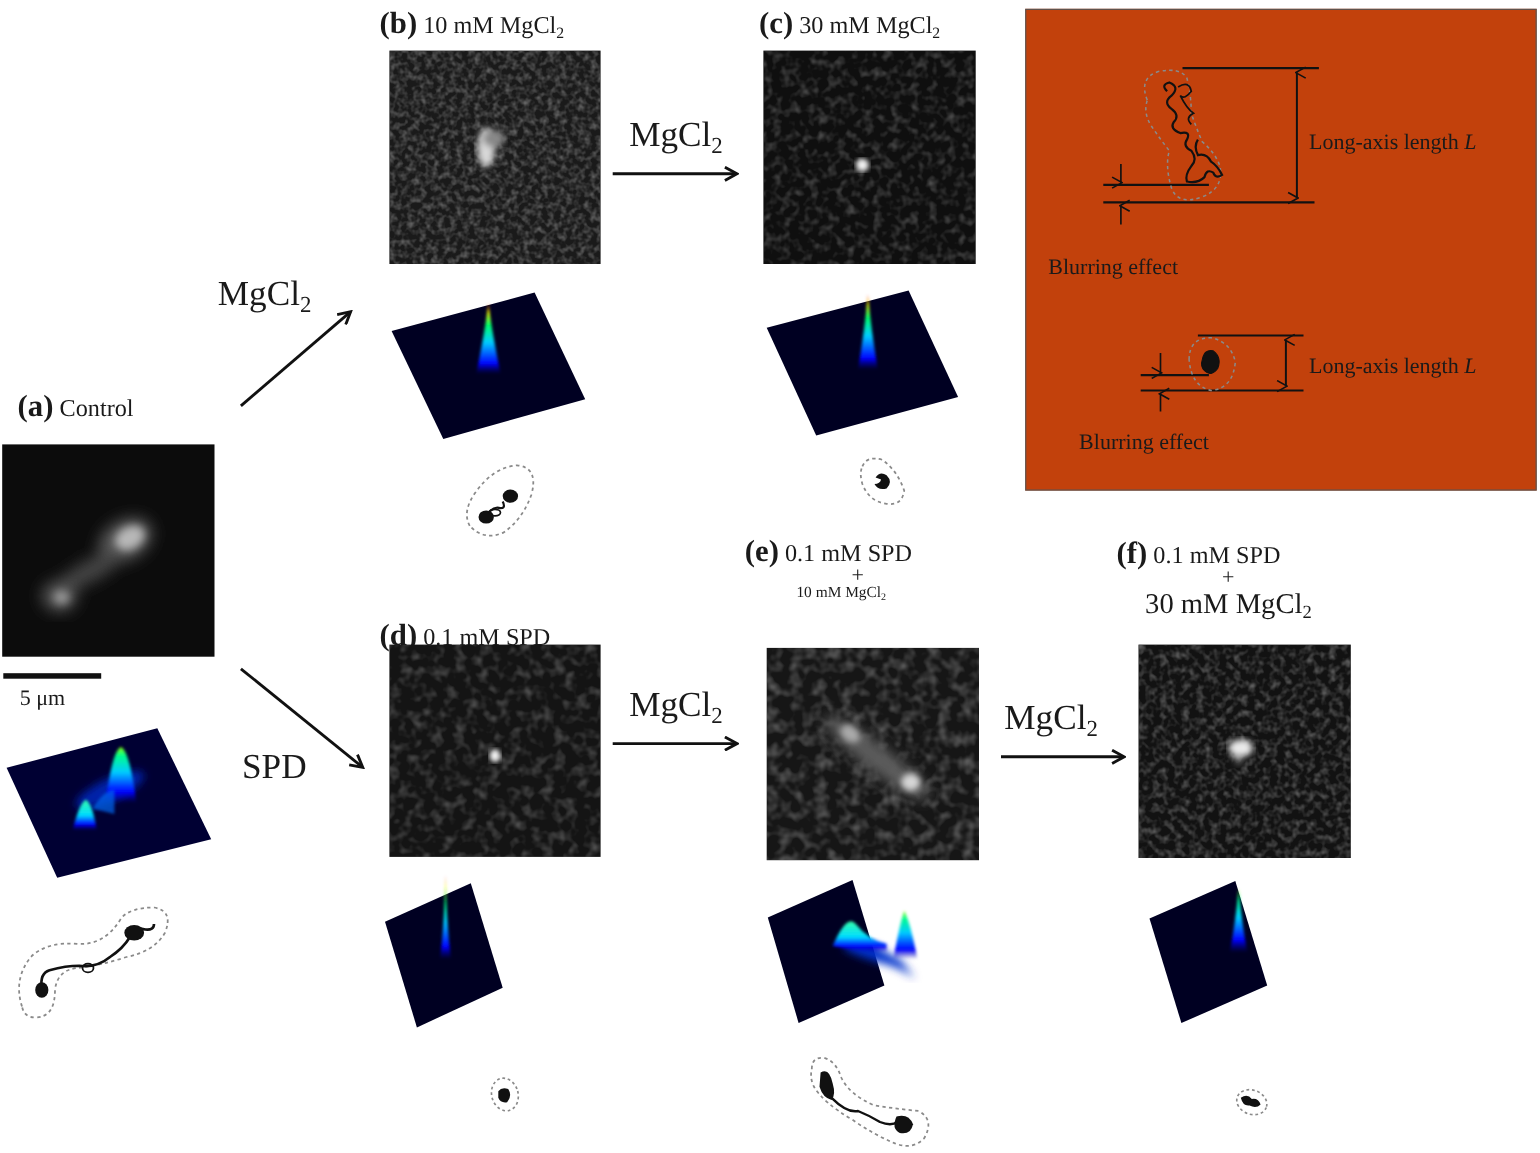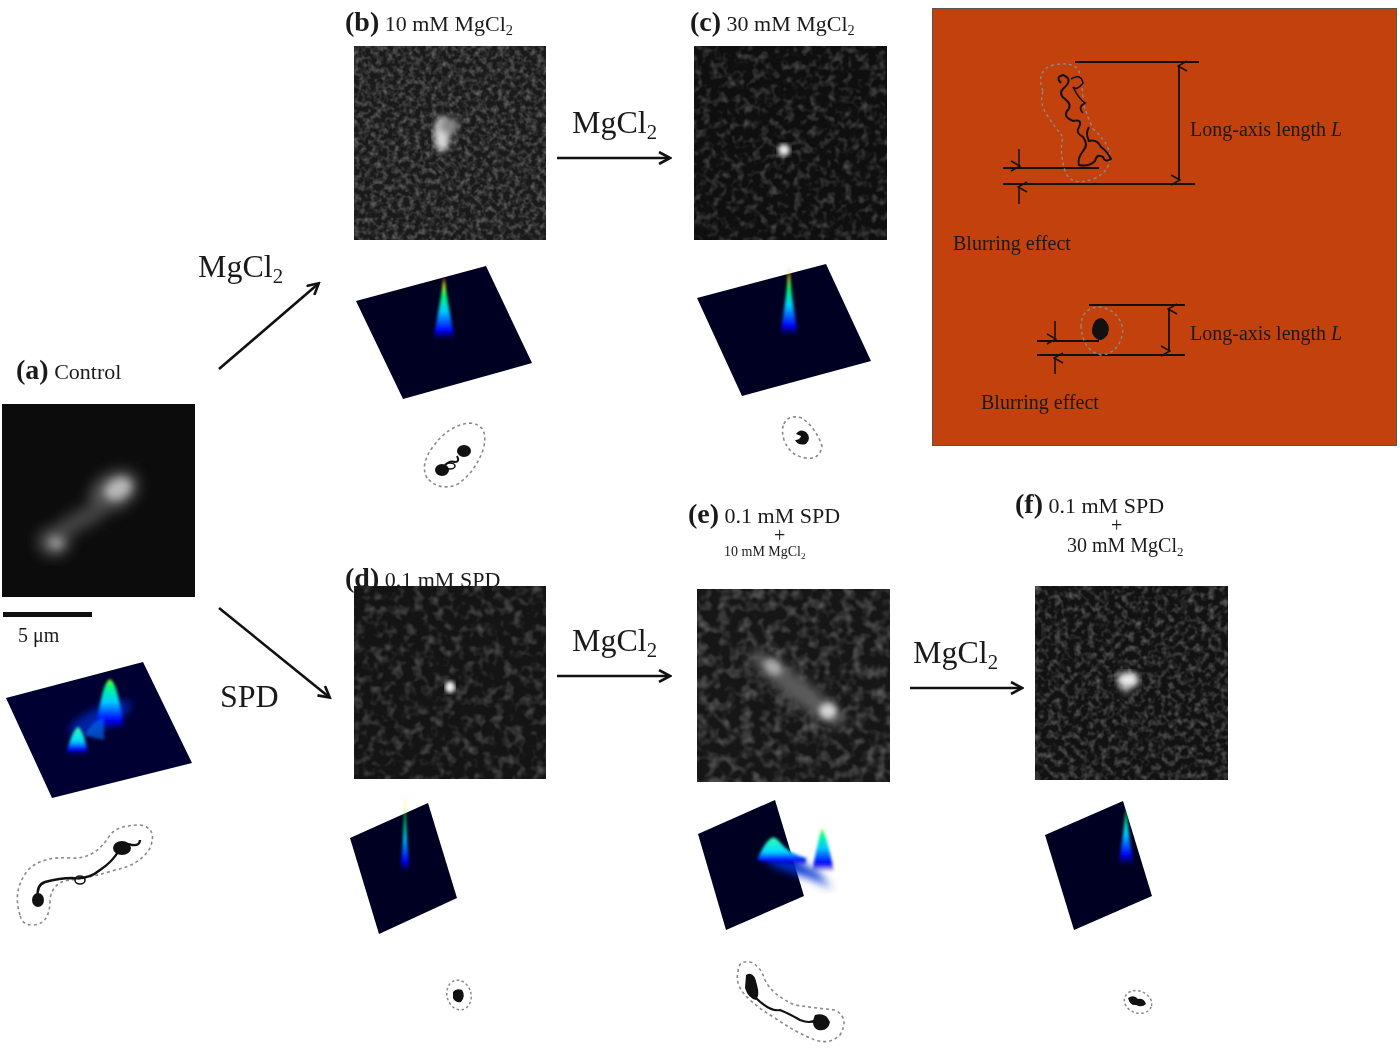--- a/index.html
+++ b/index.html
@@ -35,37 +35,37 @@
   <span class="letter">(c)</span>
   <span>30 mM MgCl</span><sub>2</sub>
 </div>
 
 <div class="panel-label" style="left:345px; top:564px;">
   <span class="letter">(d)</span>
   <span>0.1 mM SPD</span>
 </div>
 
 <div class="abs" style="left:676px; top:488px; width:230px;">
-  <div class="panel-label" style="position:relative; left:12px; top:0;margin-top:12px;">
+  <div class="panel-label" style="position:relative; left:1px; top:0;">
     <span class="letter">(e)</span>
     <span>0.1 mM  SPD</span>
   </div>
   <div style="position:relative; left:98px; top:-2px; font-size:20px; line-height:18px;">+</div>
   <div style="position:relative; left:48px; top:-2px; font-size:14px; white-space:nowrap;">
     <span>10 mM MgCl</span><sub>2</sub>
   </div>
 </div>
 
 <div class="abs" style="left:1015px; top:490px; width:230px;">
   <div class="panel-label" style="position:relative; left:0; top:0;">
     <span class="letter">(f)</span>
     <span>0.1 mM SPD</span>
   </div>
   <div style="position:relative; left:96px; top:-2px; font-size:20px; line-height:18px;">+</div>
-  <div style="position:relative; left:52px; top:-2px; font-size:20px; white-space:nowrap;">
+  <div style="position:relative; left:26px; top:-2px; font-size:26px; white-space:nowrap;">
     <span>30 mM MgCl</span><sub>2</sub>
   </div>
 </div>
 
 <div class="micro" style="left:2px; top:404px; width:193px; height:193px; background:#0c0c0c;">
   <svg viewBox="0 0 193 193">
     <defs>
       <filter id="blurA">
           <feGaussianBlur stdDeviation="7"></feGaussianBlur>
         </filter>

